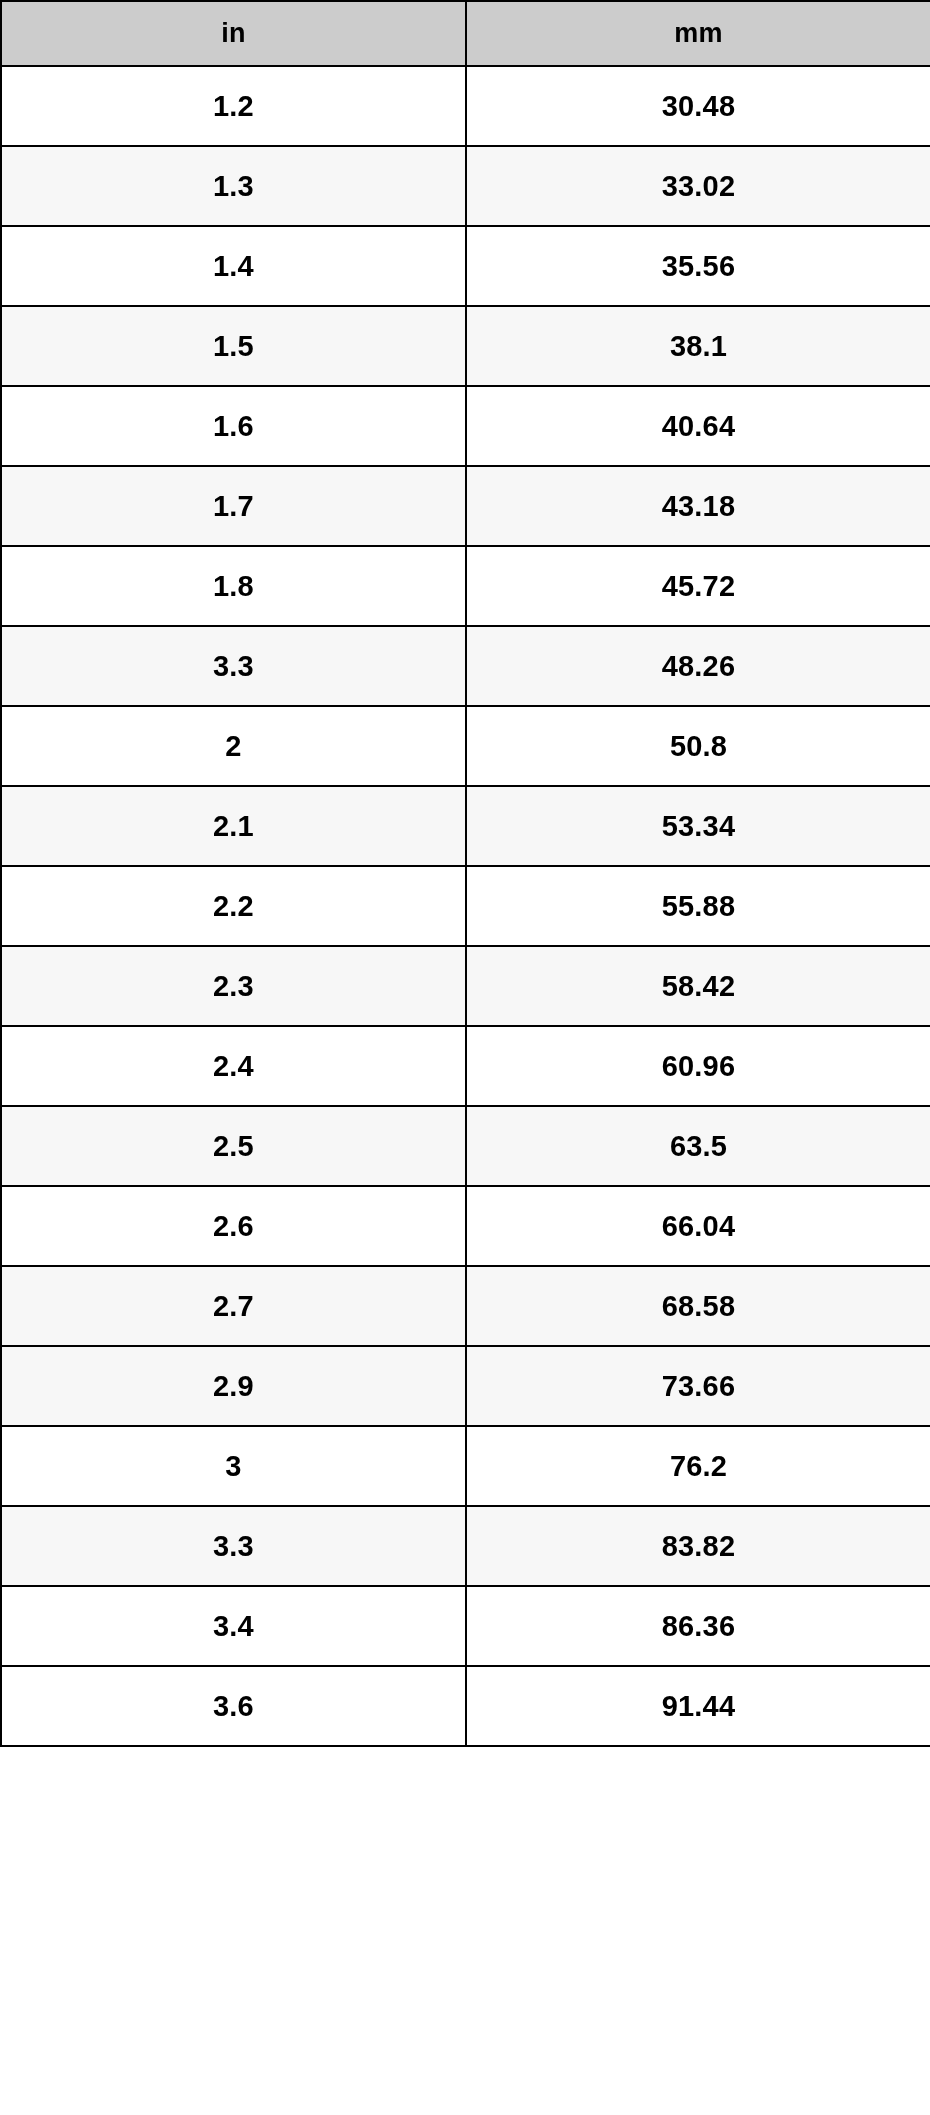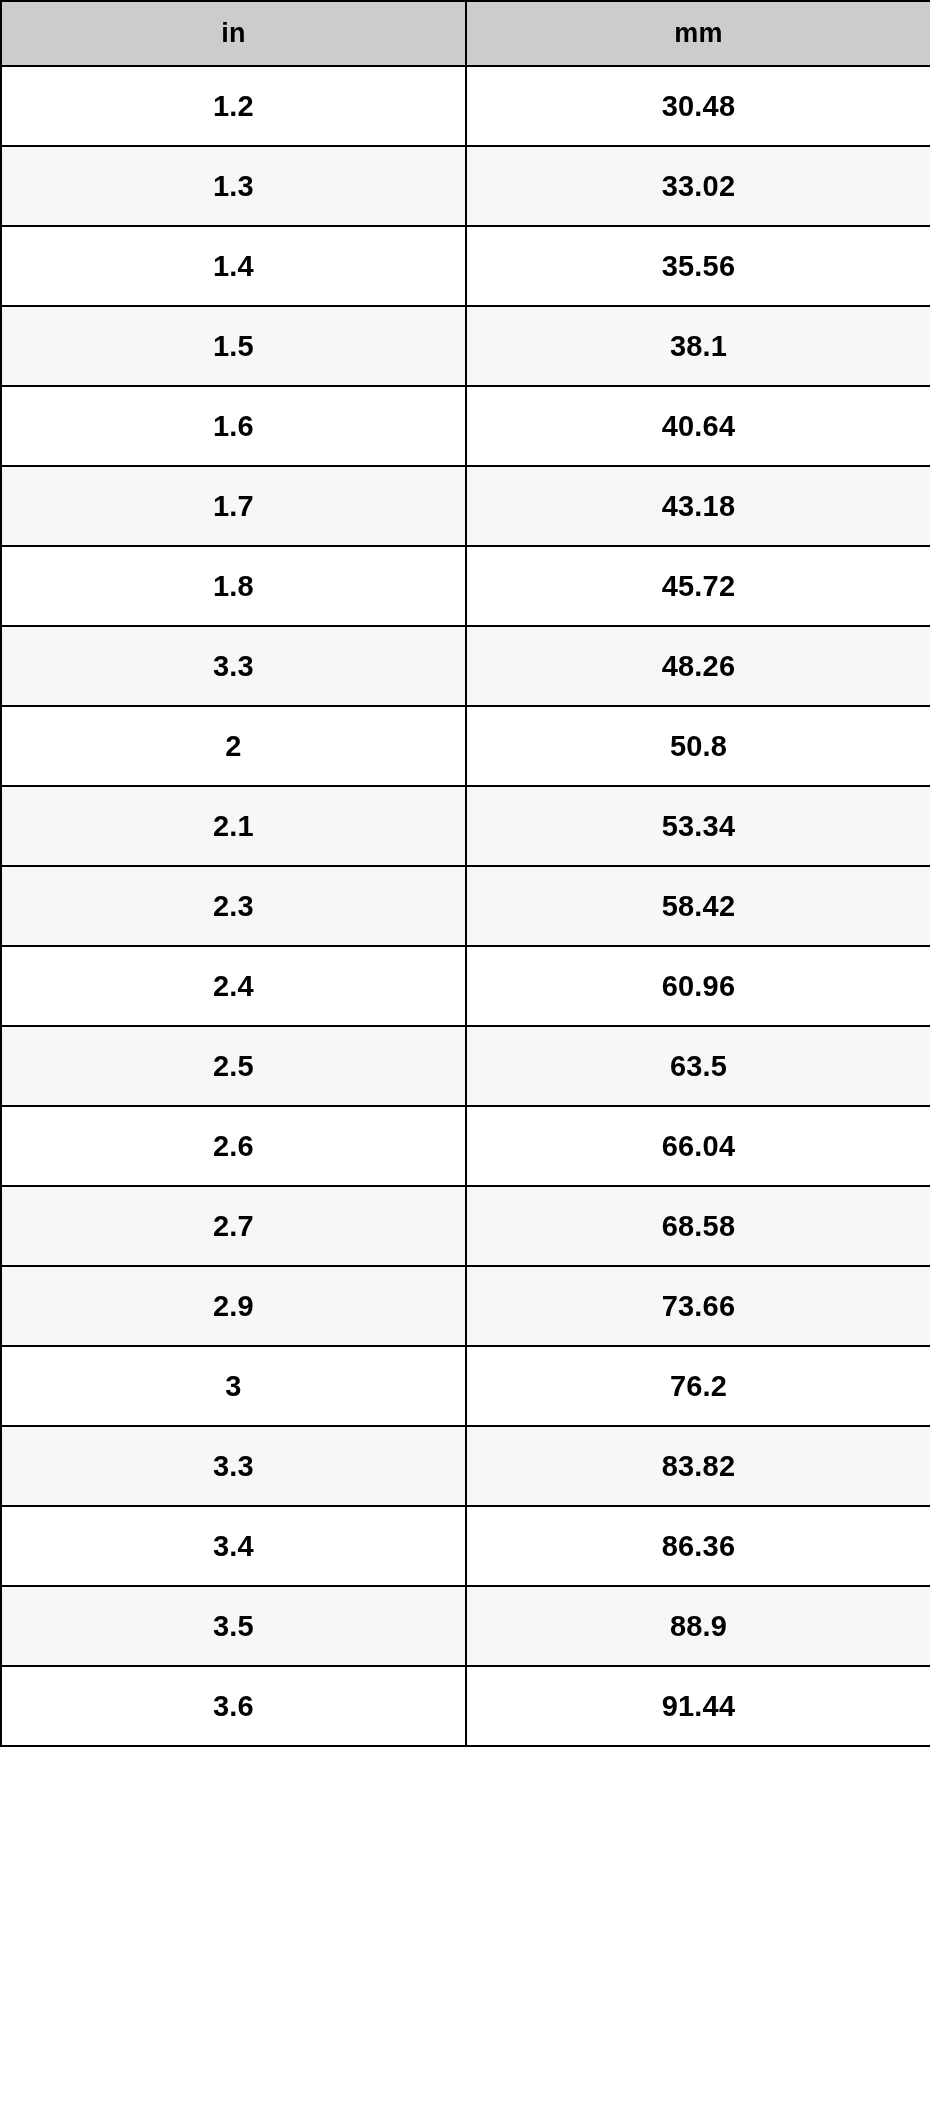--- a/index.html
+++ b/index.html
@@ -94,20 +94,24 @@
         <td>48.26</td>
       </tr>
       <tr>
         <td>2</td>
         <td>50.8</td>
       </tr>
       <tr class="alt">
         <td>2.1</td>
         <td>53.34</td>
       </tr>
+      <tr>
+        <td>2.2</td>
+        <td>55.88</td>
+      </tr>
       <tr class="alt">
         <td>2.3</td>
         <td>58.42</td>
       </tr>
       <tr>
         <td>2.4</td>
         <td>60.96</td>
       </tr>
       <tr class="alt">
         <td>2.5</td>
@@ -130,22 +134,18 @@
         <td>76.2</td>
       </tr>
       <tr class="alt">
         <td>3.3</td>
         <td>83.82</td>
       </tr>
       <tr>
         <td>3.4</td>
         <td>86.36</td>
       </tr>
-      <tr class="alt">
-        <td>3.5</td>
-        <td>88.9</td>
-      </tr>
       <tr>
         <td>3.6</td>
         <td>91.44</td>
       </tr>
     </tbody>
 </table>
 
 </body></html>

